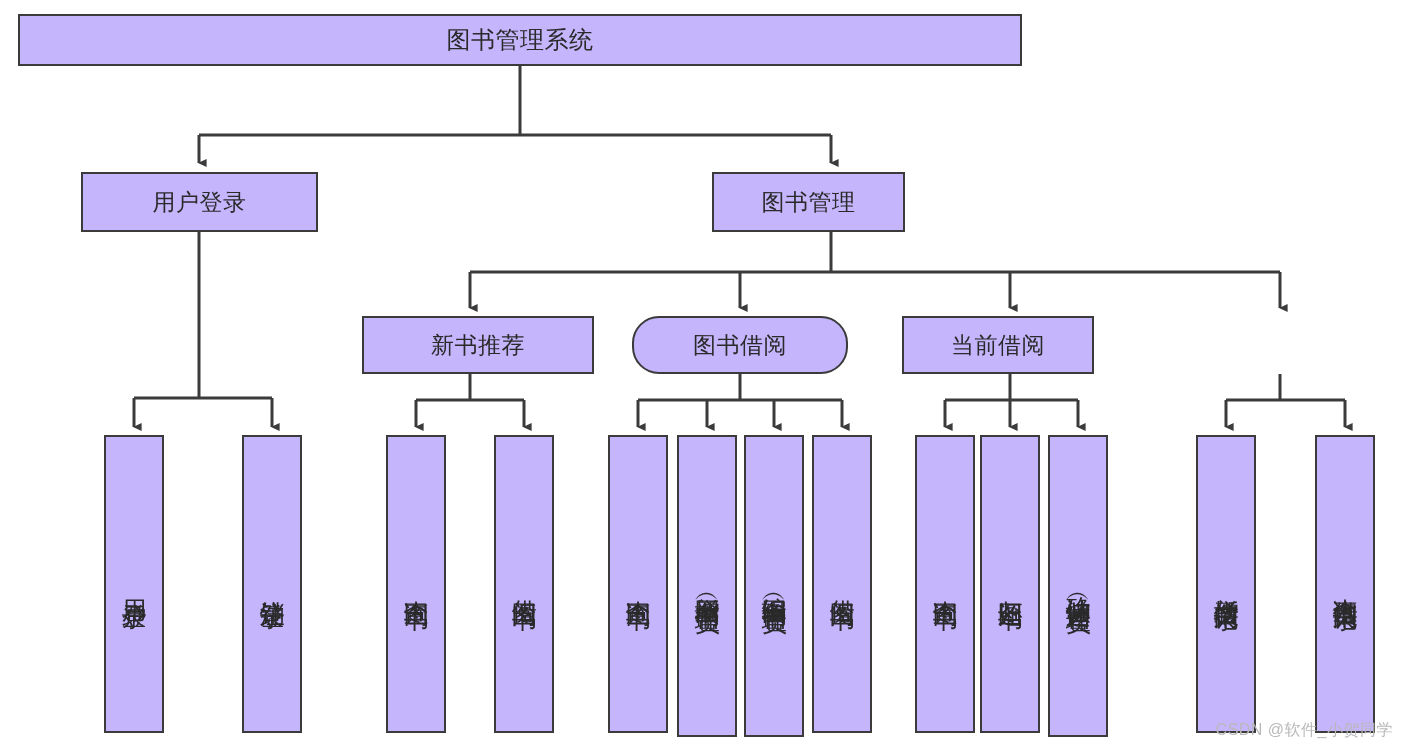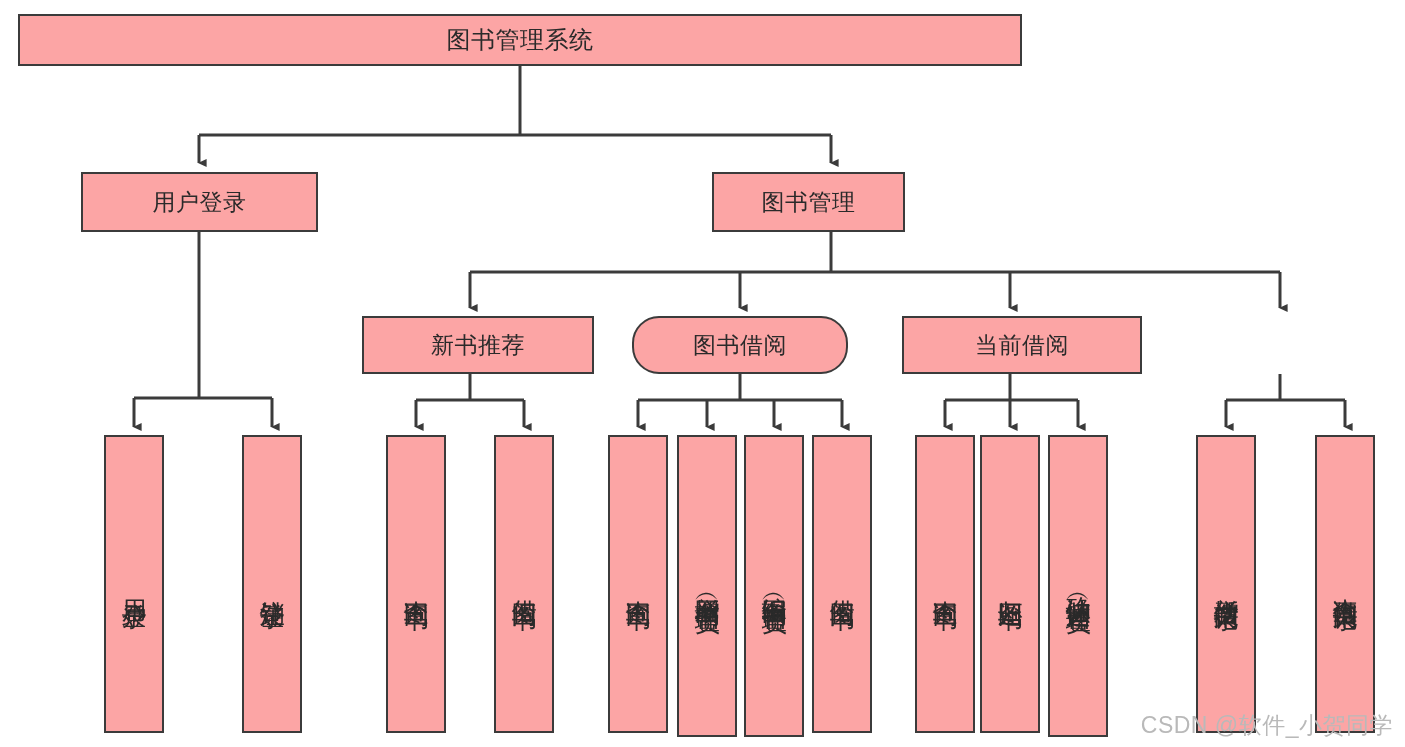--- a/index.html
+++ b/index.html
@@ -21,21 +21,21 @@
     position: absolute;
     left: 0;
     top: 0;
     width: 1405px;
     height: 747px;
     pointer-events: none;
   }
   .node {
     position: absolute;
     box-sizing: border-box;
-    background: #fca5a5;
+    background: #c4b5fd;
     border: 2px solid #3b3b3b;
     display: flex;
     align-items: center;
     justify-content: center;
     color: #2a2a2a;
   }
   .node .label {
     text-align: center;
     line-height: 1.08;
     letter-spacing: 0.5px;
@@ -56,21 +56,21 @@
     text-orientation: upright;
     font-size: 25px;
     line-height: 1.18;
     letter-spacing: 2px;
     white-space: nowrap;
   }
   .watermark {
     position: absolute;
     right: 12px;
     bottom: 6px;
-    font-size: 23px;
+    font-size: 16px;
     color: #b9b9b9;
     letter-spacing: 0.5px;
     white-space: nowrap;
   }
 </style>
 </head>
 <body>
 
 <div id="canvas">
 
@@ -134,21 +134,21 @@
   <div class="node horiz" style="left:712px; top:172px; width:193px; height:60px;">
     <span class="label">图书管理</span>
   </div>
 
   <div class="node horiz" style="left:362px; top:316px; width:232px; height:58px;">
     <span class="label">新书推荐</span>
   </div>
   <div class="node horiz" style="left:632px; top:316px; width:216px; height:58px;border-radius:27px;">
     <span class="label">图书借阅</span>
   </div>
-  <div class="node horiz" style="left:902px; top:316px; width:240px; height:58px;">
+  <div class="node horiz" style="left:902px; top:316px; width:192px; height:58px;">
     <span class="label">当前借阅</span>
   </div>
 
   <div class="node vert" style="left:104px; top:435px; width:60px; height:298px;">
     <span class="label">用户登录</span>
   </div>
   <div class="node vert" style="left:242px; top:435px; width:60px; height:298px;">
     <span class="label">注销登录</span>
   </div>
 

